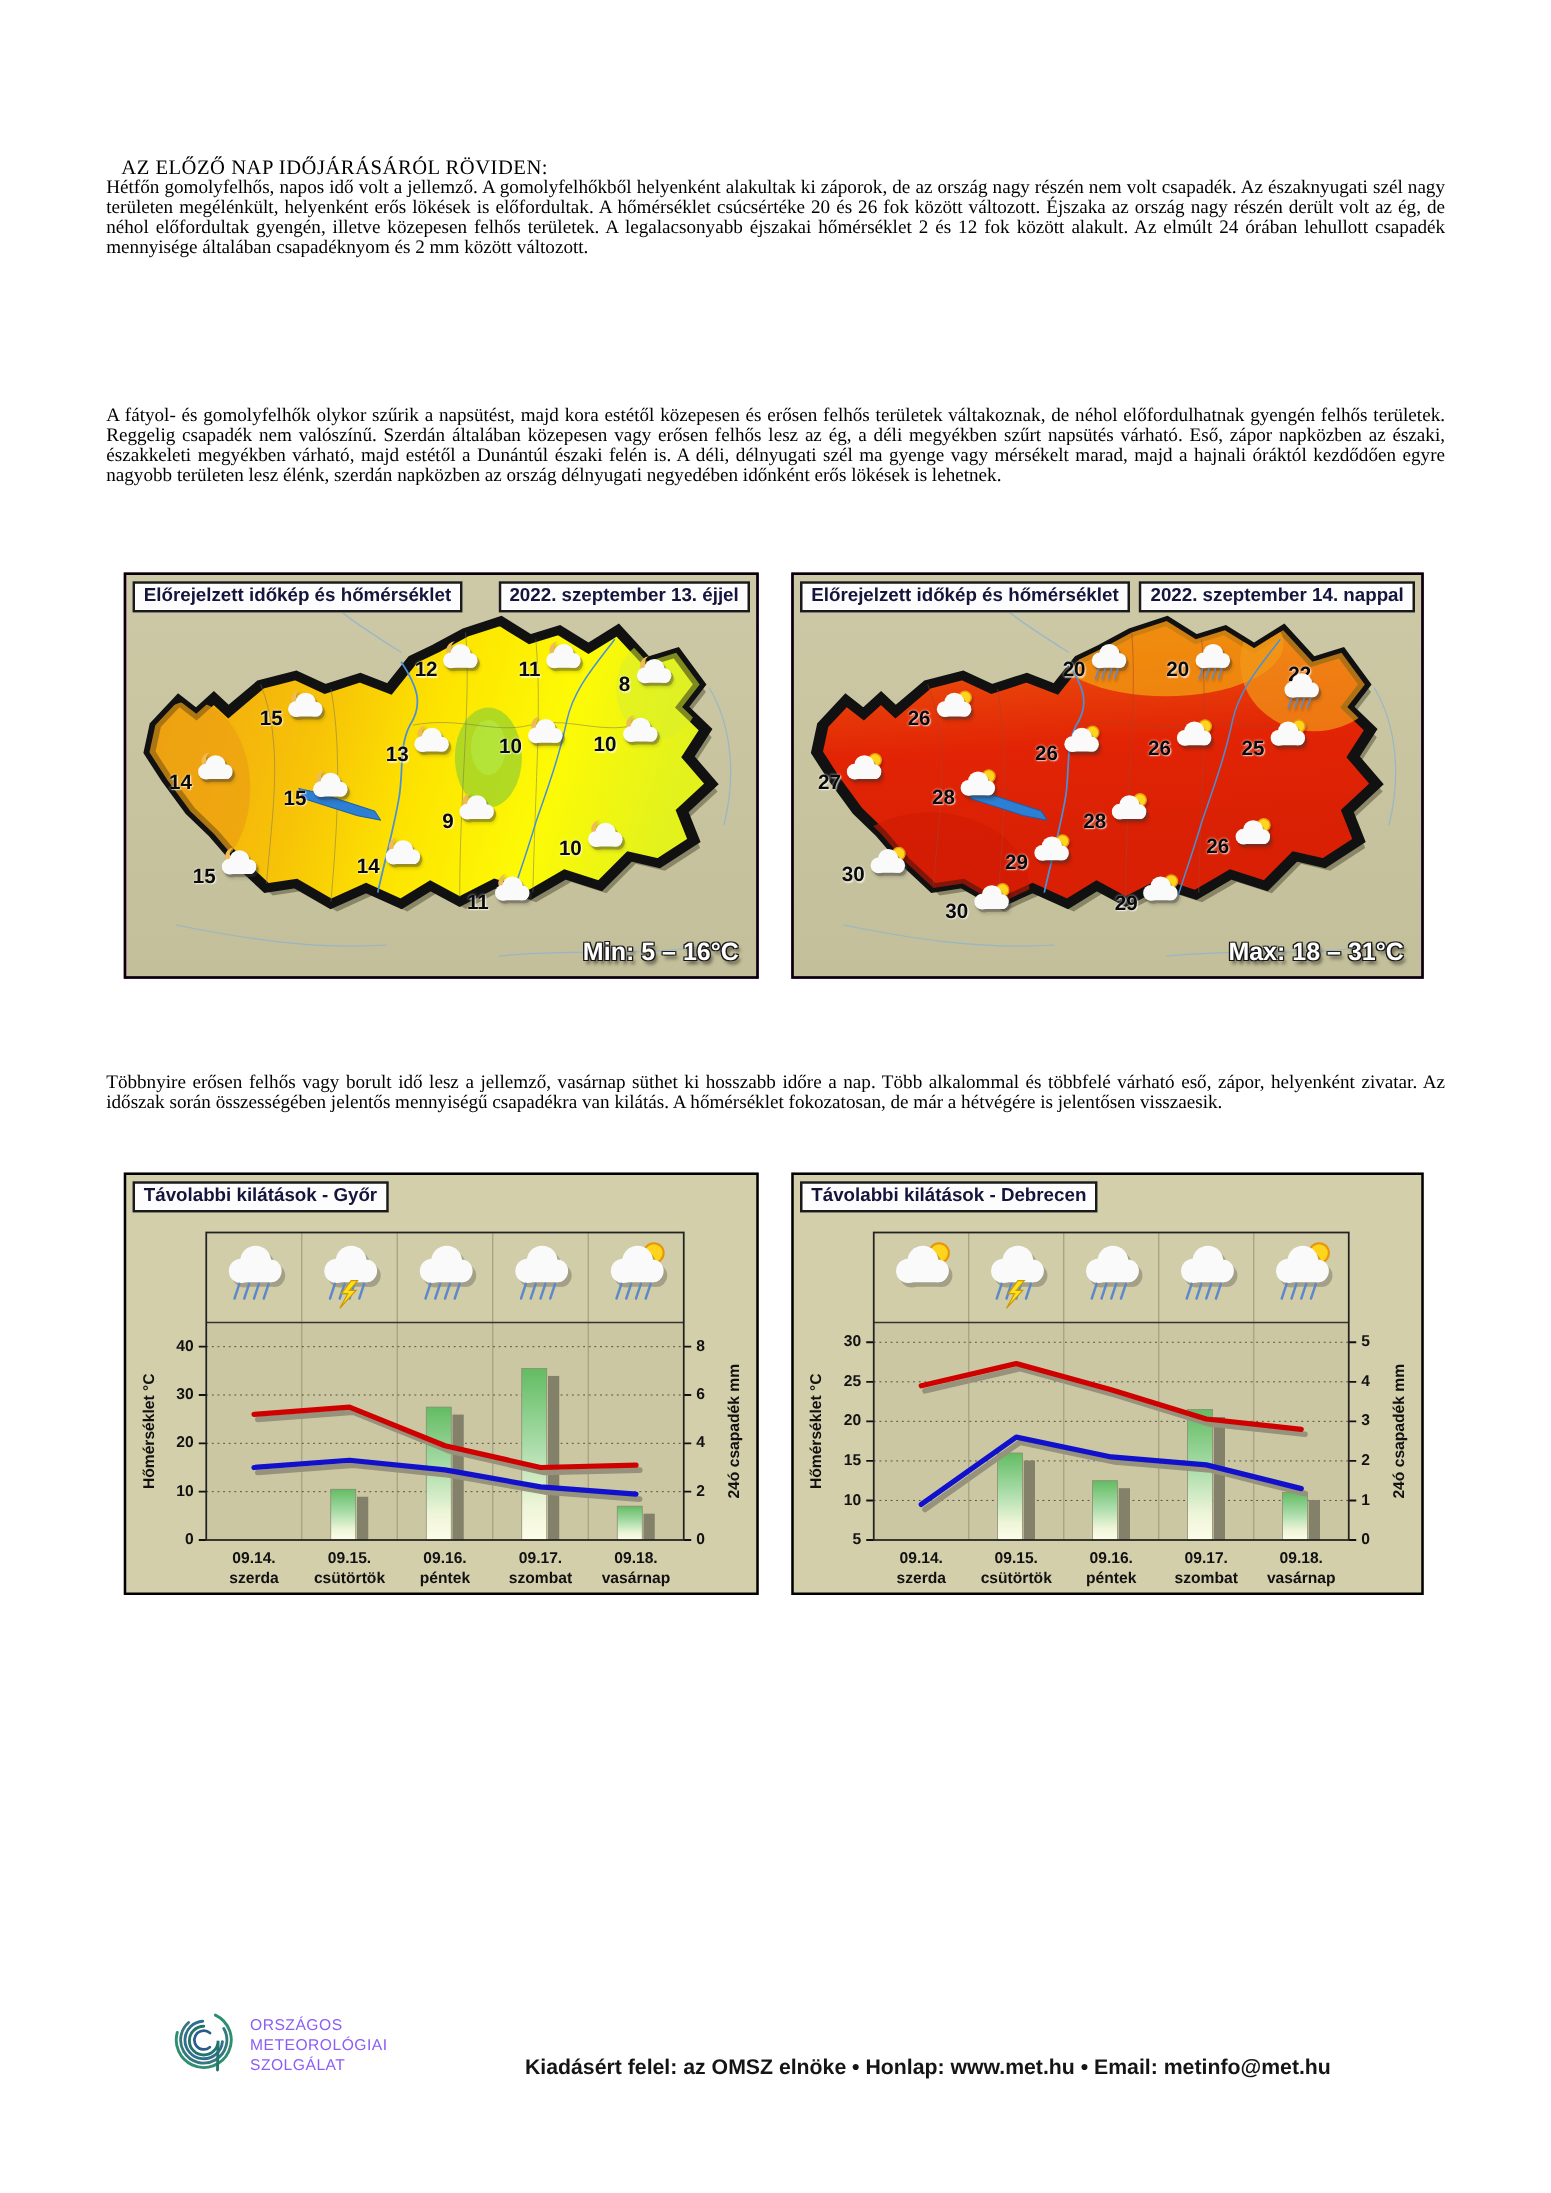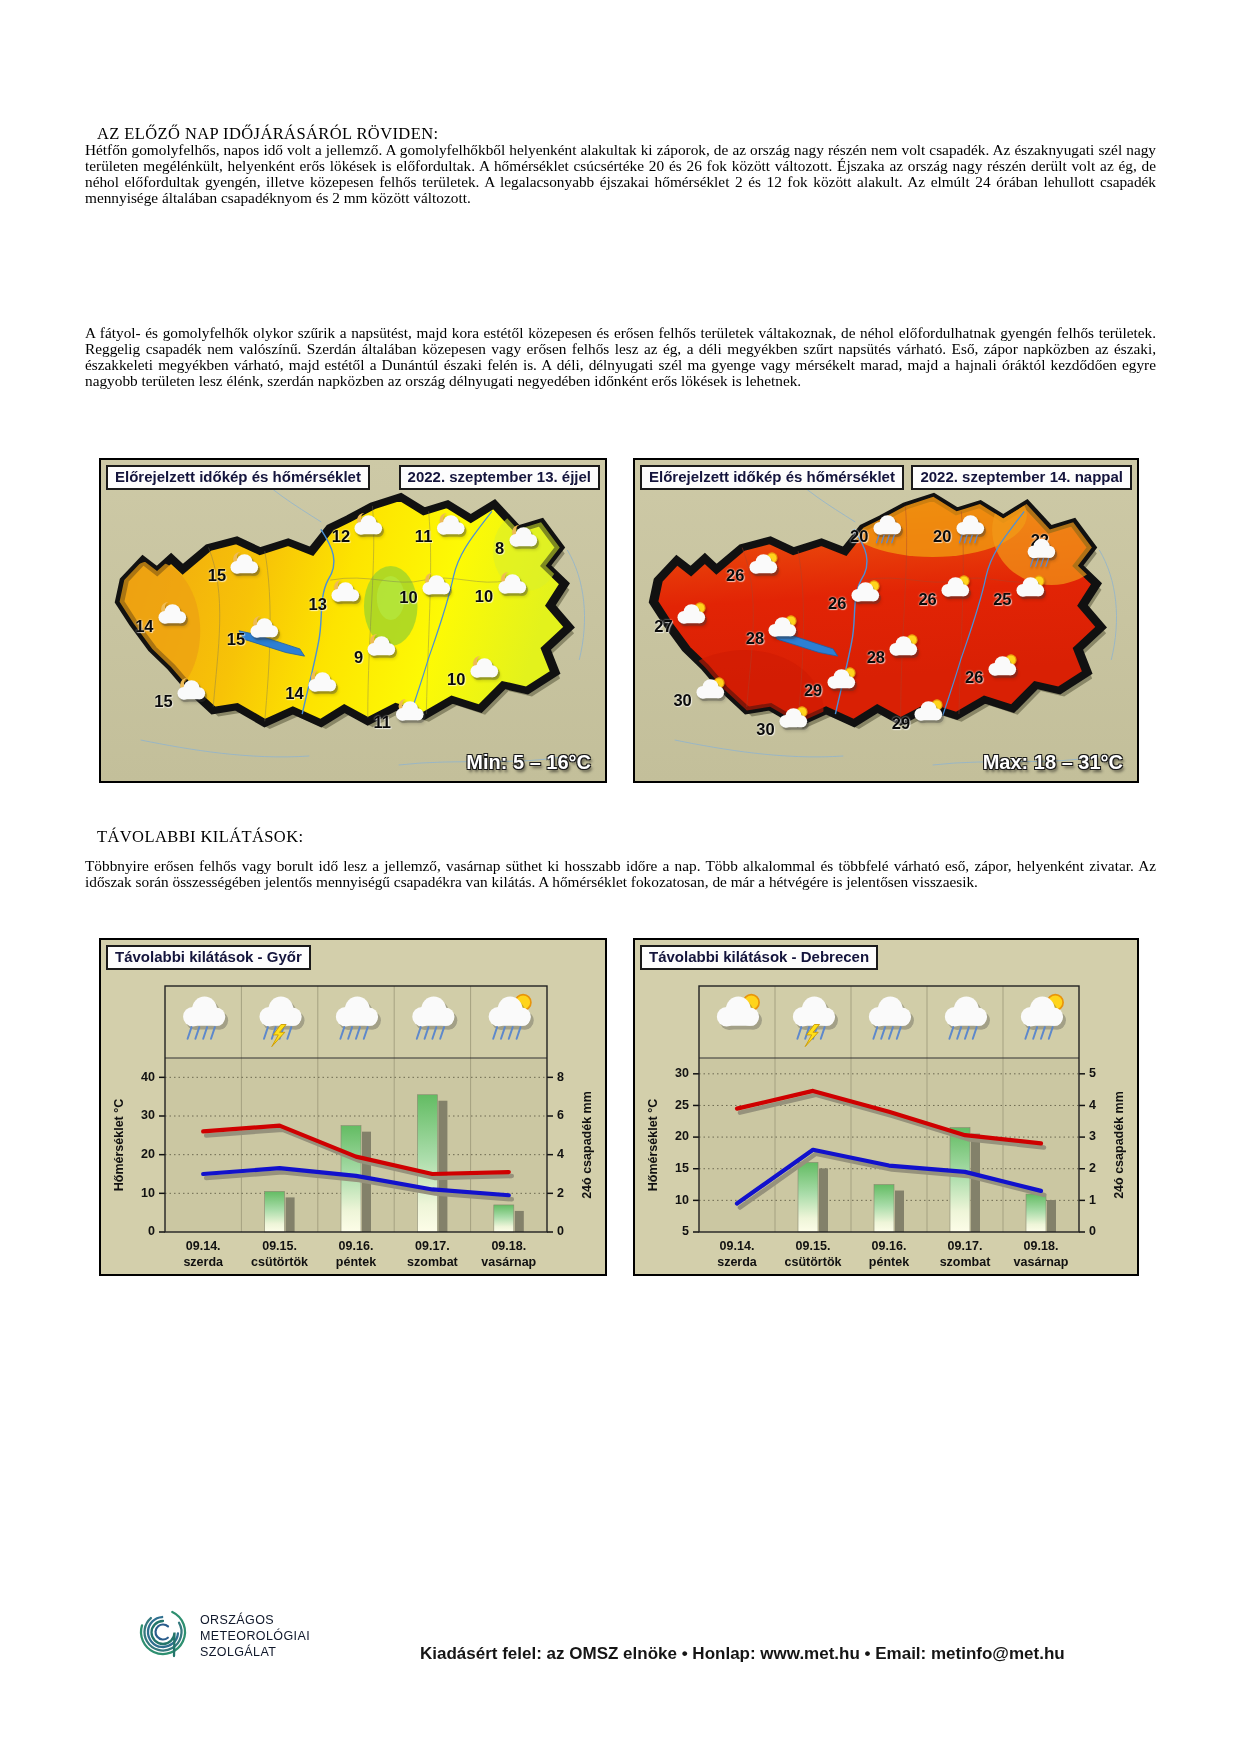--- a/index.html
+++ b/index.html
@@ -20,21 +20,21 @@
   .map-overlay { position:absolute; left:0; top:0; right:0; bottom:0; z-index:3; }
   .marker { position:absolute; transform:translate(-55%,-50%); display:flex; align-items:center; gap:0; }
   .marker b { font:bold 16.5px "Liberation Sans", sans-serif; color:#0a0a0a;
               text-shadow:0 0 2px rgba(255,255,255,.85), 1px 1px 1px rgba(255,255,255,.6); }
   .marker svg { margin-top:-14px; margin-left:1px; filter:drop-shadow(1px 2px 1px rgba(0,0,0,.25)); }
   
   .chart-box { position:absolute; top:938px; height:338px; border:2px solid #000; background:#d3cfab; box-sizing:border-box; }
   .chart-canvas { position:absolute; left:0; top:0; right:0; bottom:0; }
   
   .footer-logo { position:absolute; left:136px; top:1606px; display:flex; align-items:center; gap:10px; }
-  .footer-logo .lines { font:12.5px/1.3 "Liberation Sans", sans-serif; color:#0f172a; letter-spacing:.4px; }
+  .footer-logo .lines { font:12.5px/1.3 "Liberation Sans", sans-serif; color:#8b5cf6; letter-spacing:.4px; }
   .credit { position:absolute; left:420px; top:1644px; font:bold 17px "Liberation Sans", sans-serif; color:#151515; }
 </style>
 </head>
 <body>
 
 <div class="page">
 
   <h2 class="sec" style="top:112px">AZ ELŐZŐ NAP IDŐJÁRÁSÁRÓL RÖVIDEN:</h2>
   <p class="bodytxt" style="top:142px">Hétfőn gomolyfelhős, napos idő volt a jellemző. A gomolyfelhőkből helyenként alakultak ki záporok, de az ország nagy részén nem volt csapadék. Az északnyugati szél nagy területen megélénkült, helyenként erős lökések is előfordultak. A hőmérséklet csúcsértéke 20 és 26 fok között változott. Éjszaka az ország nagy részén derült volt az ég, de néhol előfordultak gyengén, illetve közepesen felhős területek. A legalacsonyabb éjszakai hőmérséklet 2 és 12 fok között alakult. Az elmúlt 24 órában lehullott csapadék mennyisége általában csapadéknyom és 2 mm között változott.</p>
 
@@ -618,21 +618,20 @@
             <circle cx="12" cy="19" r="7.5" fill="#fafafa"></circle>
             <circle cx="21" cy="13" r="9.5" fill="#fafafa"></circle>
             <circle cx="30" cy="19" r="7" fill="#fafafa"></circle>
             <rect x="7" y="16" width="29" height="10" rx="5" fill="#fafafa"></rect>
           </svg>
         </div>
       </div>
     <div class="map-range">Max: 18 – 31°C</div>
   </div>
 
-  <h2 class="sec" style="top:815px">TÁVOLABBI KILÁTÁSOK:</h2>
   <p class="bodytxt" style="top:858px">Többnyire erősen felhős vagy borult idő lesz a jellemző, vasárnap süthet ki hosszabb időre a nap. Több alkalommal és többfelé várható eső, zápor, helyenként zivatar. Az időszak során összességében jelentős mennyiségű csapadékra van kilátás. A hőmérséklet fokozatosan, de már a hétvégére is jelentősen visszaesik.</p>
 
   <div class="chart-box" id="chart0" style="left:99px; width:508px;">
     <div class="chart-canvas"><svg width="504" height="334" font-family="Liberation Sans, sans-serif">
           <defs>
             <linearGradient id="barGrad0" x1="0" y1="0" x2="0" y2="1">
         <stop offset="0" stop-color="#63bc63"></stop>
               <stop offset="0.45" stop-color="#a9dca9"></stop>
         <stop offset="0.8" stop-color="#eef5d8"></stop>
               <stop offset="1" stop-color="#fdfde8"></stop>

